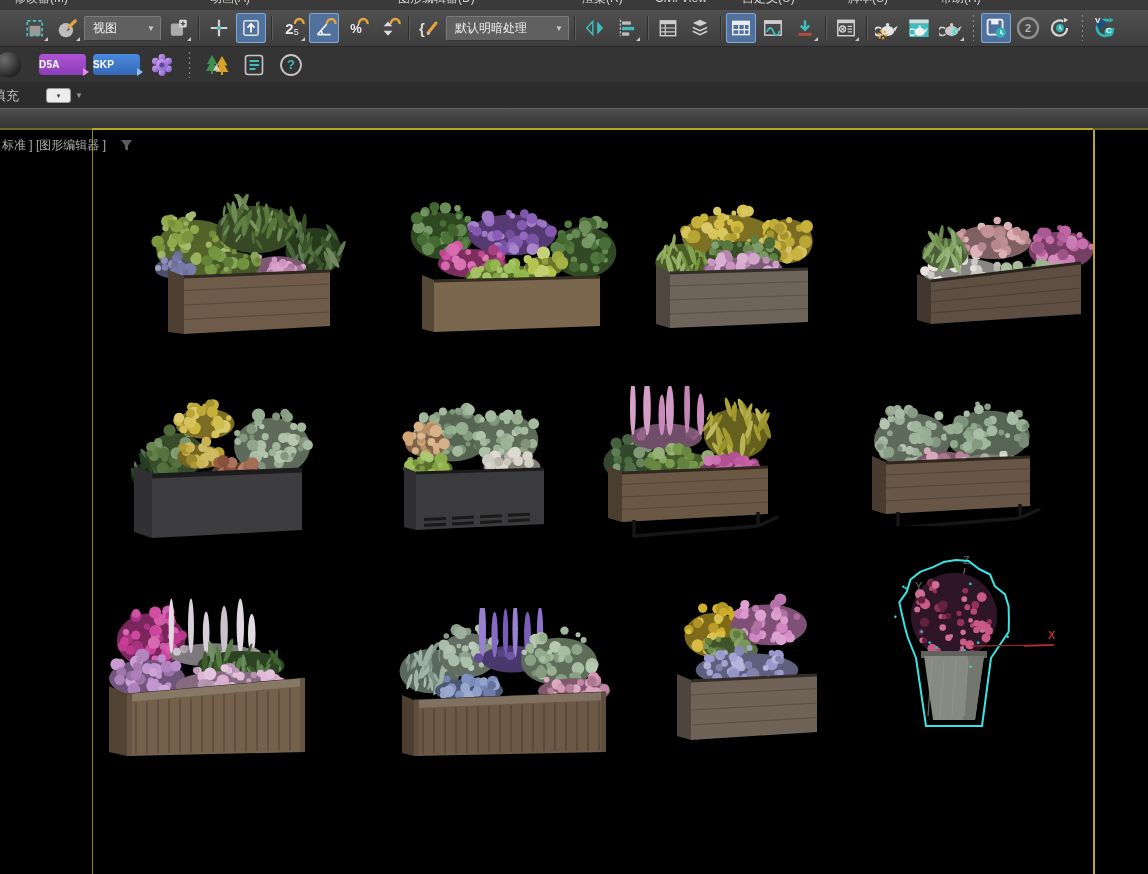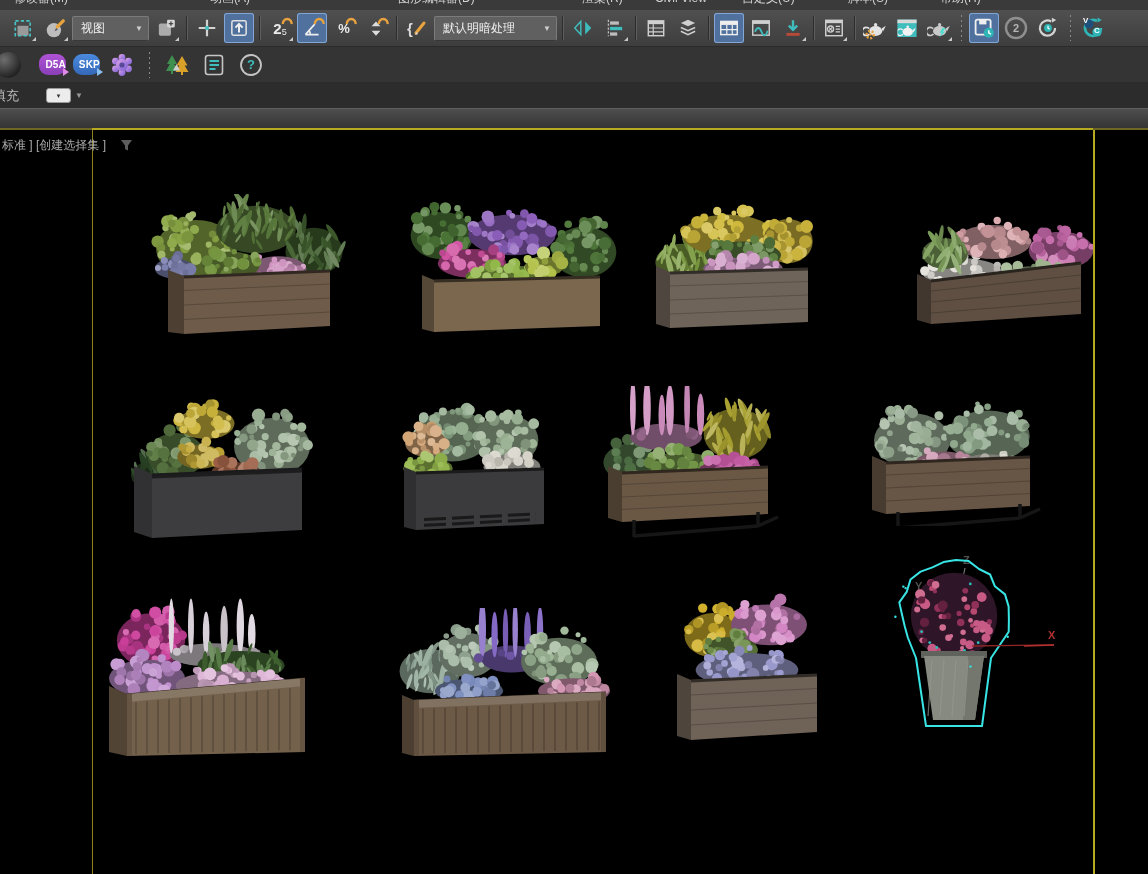--- a/index.html
+++ b/index.html
@@ -3,40 +3,40 @@
 <meta charset="utf-8">
 <style>
   html,body{margin:0;padding:0;background:#000;width:1148px;height:874px;overflow:hidden;
     font-family:"Liberation Sans","DejaVu Sans",sans-serif;-webkit-font-smoothing:antialiased;}
   .abs{position:absolute;}
   
   #menubar{top:0;left:0;width:1148px;height:10px;background:#3a3a3a;overflow:hidden;z-index:10;}
   .menu-item{position:absolute;top:-12px;line-height:21px;font-size:12px;color:#d2d2d2;white-space:nowrap;}
   
   #maintb{top:10px;left:0;width:1148px;height:37px;background:linear-gradient(#505050,#3e3e3e);
-    border-bottom:1px solid #2b2b2b;display:flex;align-items:center;padding-left:8px;gap:2px;z-index:10;box-sizing:border-box;}
+    border-bottom:1px solid #2b2b2b;display:flex;align-items:center;padding-left:20px;gap:2px;z-index:10;box-sizing:border-box;}
   .tbtn{position:relative;width:30px;height:30px;flex:none;display:flex;align-items:center;justify-content:center;border-radius:3px;}
   .tbtn.active{background:#50719e;box-shadow:inset 0 0 0 1px #82a7d6;}
   .tbtn svg{display:block;}
   .fly::after{content:'';position:absolute;right:2px;bottom:2px;width:0;height:0;
     border-left:4px solid transparent;border-bottom:4px solid #c9c9c9;}
   .sep{width:1px;height:24px;background:#2d2d2d;box-shadow:1px 0 0 #5d5d5d;margin:0 3px;flex:none;}
   .dotsep{width:3px;height:26px;margin:0 4px;flex:none;
     background-image:repeating-linear-gradient(to bottom,#8a8a8a 0 2px,transparent 2px 5px);
     background-size:1px 100%;background-repeat:no-repeat;background-position:center;}
   .tdrop{height:23px;background:#606060;border:1px solid #7b7b7b;border-bottom-color:#383838;border-radius:2px;
     display:flex;align-items:center;justify-content:space-between;padding:0 5px 0 8px;color:#f0f0f0;font-size:12px;flex:none;}
   .caret{color:#cdcdcd;font-size:8px;margin-left:8px;}
   .snaptxt{font-weight:bold;font-size:15px;color:#ebebeb;line-height:1;}
   .snapsub{font-size:9px;color:#ebebeb;position:relative;bottom:-4px;}
   .hook{position:absolute;top:2px;right:2px;}
   
   #row2{top:47px;left:0;width:1148px;height:35px;background:#343434;display:flex;align-items:center;gap:7px;z-index:10;}
-  .badge{width:27px;height:21px;border-radius:9px;color:#fff;font-weight:bold;font-size:10px;
-    display:flex;align-items:center;justify-content:flex-end;position:relative;flex:none;letter-spacing:.2px;}
+  .badge{width:47px;height:21px;border-radius:4px;color:#fff;font-weight:bold;font-size:10px;
+    display:flex;align-items:center;justify-content:flex-start;position:relative;flex:none;letter-spacing:.2px;}
   .badge::after{content:'';position:absolute;right:-3px;bottom:-1px;width:0;height:0;
     border-top:4px solid transparent;border-bottom:4px solid transparent;}
   .badge.d5a{background:linear-gradient(#b053d6,#8a3fb8);}
   .badge.d5a::after{border-left:6px solid #e08ae8;}
   .badge.skp{background:linear-gradient(#4a8ade,#3568b8);}
   .badge.skp::after{border-left:6px solid #8ac0f0;}
   .sphere{width:26px;height:26px;border-radius:50%;margin-left:-5px;flex:none;
     background:radial-gradient(circle at 35% 30%,#6e6e6e,#232323 72%);}
   
   #row3{top:82px;left:0;width:1148px;height:26px;background:#2c2c2c;z-index:10;}
@@ -2193,16 +2193,16 @@
       <line x1="94" y1="94" x2="176" y2="93" stroke="#8f2525" stroke-width="1.3"></line>
       <line x1="146" y1="94" x2="176" y2="93" stroke="#b23030" stroke-width="1.3"></line>
       <text x="170" y="87" fill="#b23030" font-size="11" font-weight="bold">X</text>
     </svg>
   </div>
 <div id="vb-top-l" class="vb"></div>
 <div id="vb-top-m" class="vb"></div>
 <div id="vb-top-r" class="vb"></div>
 <div id="vb-left" class="vb"></div>
 <div id="vb-right" class="vb"></div>
-<div id="vp-label" class="abs">标准 ] [创建选择集 ]</div>
+<div id="vp-label" class="abs">标准 ] [图形编辑器 ]</div>
 <svg id="vp-filter" class="abs" width="13" height="13" viewBox="0 0 13 13">
   <path d="M1 1 H12 L8 6.5 V11.5 L5 10 V6.5 Z" fill="#5d5d5d"></path>
 </svg>
 
 </body></html>

